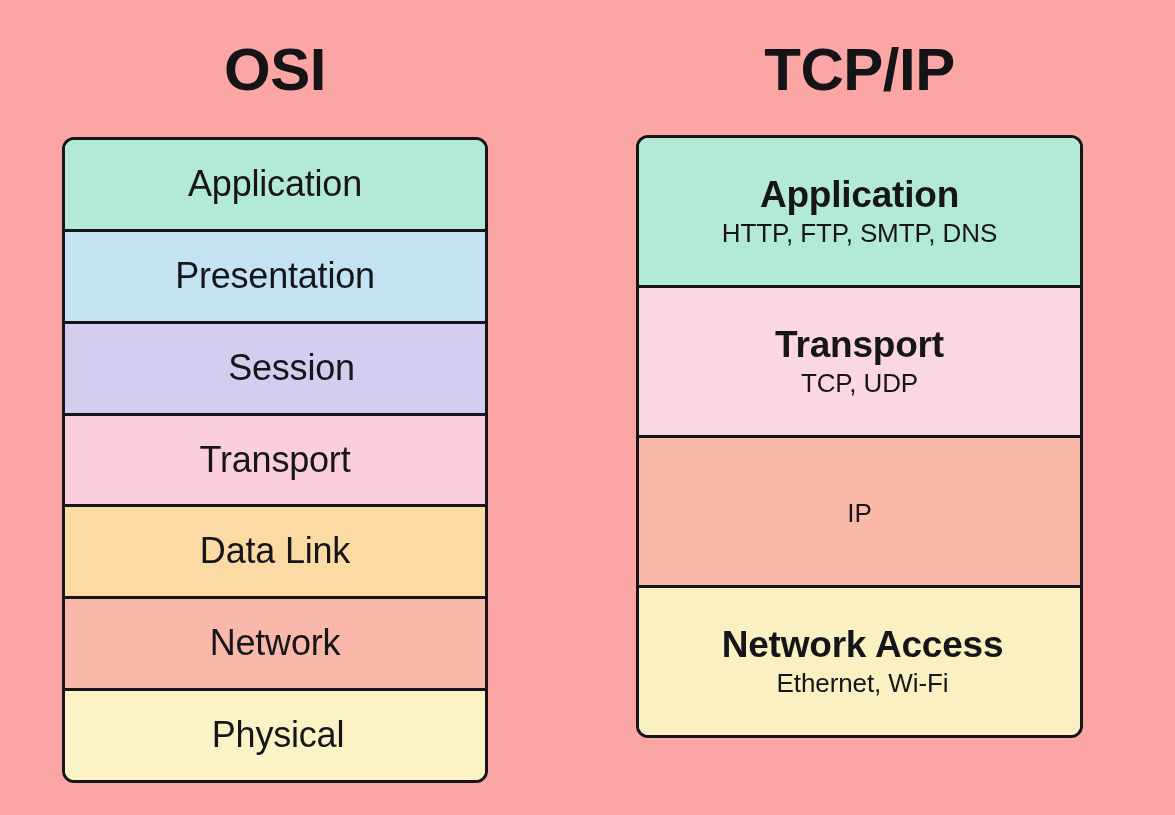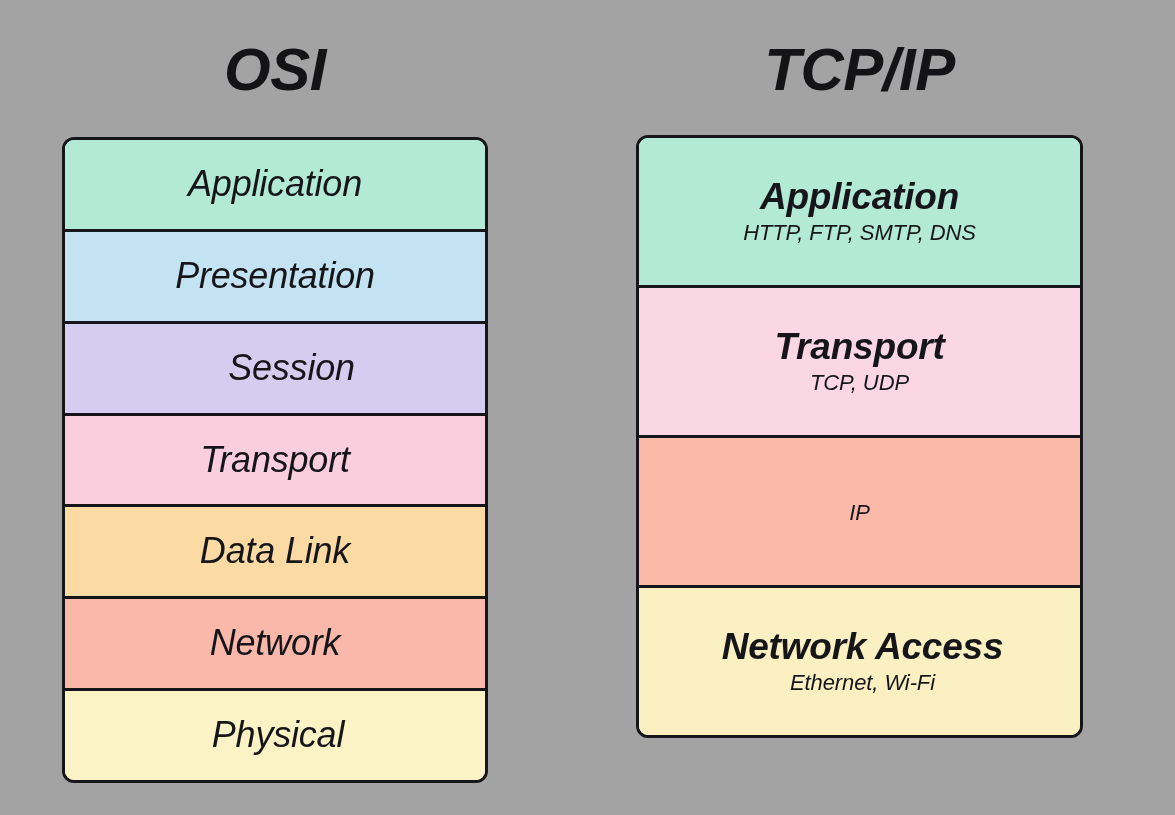--- a/index.html
+++ b/index.html
@@ -80,33 +80,33 @@
     letter-spacing: -0.2px;
     color: #16161a;
     white-space: nowrap;
   }
   #tcp-stack .layer-name {
     font-weight: 600;
     font-size: 37px;
   }
   .layer-protocols {
     margin-top: 4px;
-    font-size: 22px;
+    font-size: 26px;
     font-weight: 400;
     line-height: 1.1;
     letter-spacing: -0.1px;
     color: #16161a;
     white-space: nowrap;
     text-align: center;
   }
 </style>
 </head>
 <body>
 
-<div id="canvas" style="background: #a3a3a3; font-style: italic;">
+<div id="canvas" style="background: #fca5a5;">
 
   <div class="col-title" id="osi-title">OSI</div>
 
   <div class="stack" id="osi-stack" style="border-color: rgb(22, 22, 26);">
     <div class="layer" style="background: rgb(179, 234, 214); border-bottom-color: rgb(22, 22, 26);">
       <div class="layer-name">Application</div>
     </div>
     <div class="layer" style="background: rgb(195, 227, 242); border-bottom-color: rgb(22, 22, 26);">
       <div class="layer-name">Presentation</div>
     </div>

